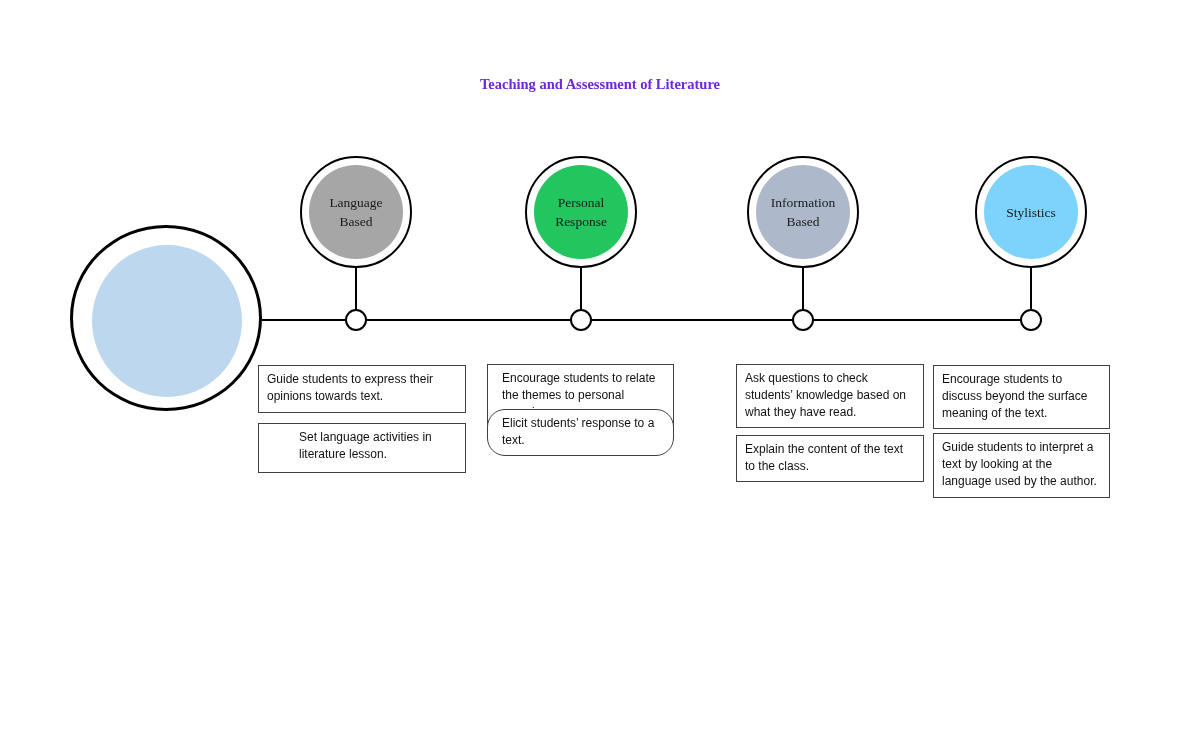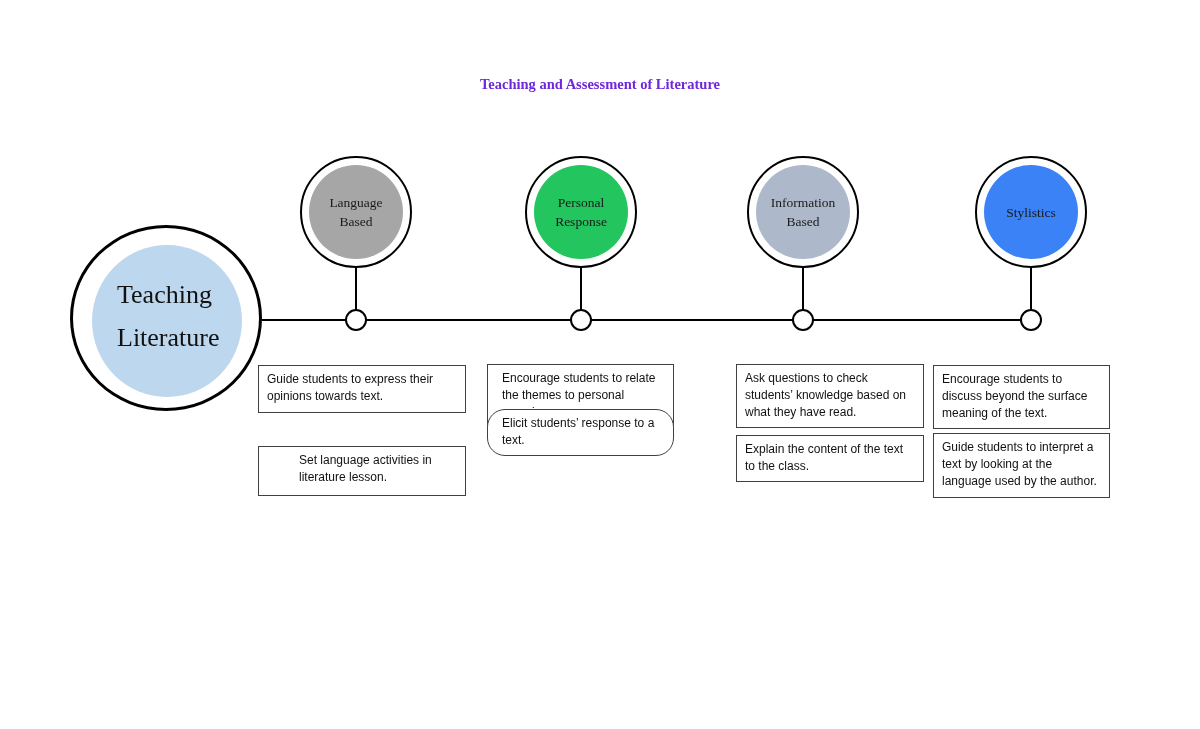--- a/index.html
+++ b/index.html
@@ -33,37 +33,36 @@
   
   .note{position:absolute;border:1.5px solid #404040;background:#fff;box-sizing:border-box;
         padding:5px 8px 6px 8px;font-size:12px;line-height:17px;color:#111;}
 
   
   .b0 .circ-outer{left:300px;} .b0 .circ-inner{left:309px;} .b0 .vstub{left:355px;} .b0 .node{left:345px;}
   .b1 .circ-outer{left:525px;} .b1 .circ-inner{left:534px;} .b1 .vstub{left:580px;} .b1 .node{left:570px;}
   .b2 .circ-outer{left:747px;} .b2 .circ-inner{left:756px;} .b2 .vstub{left:802px;} .b2 .node{left:792px;}
   .b3 .circ-outer{left:975px;} .b3 .circ-inner{left:984px;} .b3 .vstub{left:1030px;} .b3 .node{left:1020px;}
 
-  .b0 .note{left:258px;width:208px;} .b0 .note-1{top:365px;min-height:48px;} .b0 .note-2{top:446px;min-height:50px;padding-left:40px;}
+  .b0 .note{left:258px;width:208px;} .b0 .note-1{top:365px;min-height:48px;} .b0 .note-2{top:423px;min-height:50px;padding-left:40px;}
   .b1 .note{left:487px;width:187px;padding-left:14px;} .b1 .note-1{top:364px;min-height:61px;} .b1 .note-2{top:409px;min-height:43px;border-radius:18px;}
   .b2 .note{left:736px;width:188px;} .b2 .note-1{top:364px;min-height:61px;} .b2 .note-2{top:435px;min-height:43px;}
   .b3 .note{left:933px;width:177px;} .b3 .note-1{top:365px;min-height:60px;} .b3 .note-2{top:433px;min-height:65px;}
 </style>
 </head>
 <body>
 
 <div class="page">
 
   <div class="title">Teaching and Assessment of Literature</div>
 
   <div class="hline"></div>
 
   <div class="root-outer"></div>
   <div class="root-inner" style="background-color: rgb(189, 215, 238);"></div>
-  <div class="root-label">Teaching Literature</div>
 
   <div class="branch b0">
     <div class="vstub"></div>
     <div class="node"></div>
     <div class="circ-outer"></div>
     <div class="circ-inner" style="background-color: rgb(166, 166, 166);">
       <div class="circ-label">Language Based</div>
     </div>
     <div class="note note-1">Guide students to express their opinions towards text.</div>
     <div class="note note-2">Set language activities in literature lesson.</div>
@@ -88,20 +87,20 @@
       <div class="circ-label">Information Based</div>
     </div>
     <div class="note note-1">Ask questions to check students’ knowledge based on what they have read.</div>
     <div class="note note-2">Explain the content of the text to the class.</div>
   </div>
 
   <div class="branch b3">
     <div class="vstub"></div>
     <div class="node"></div>
     <div class="circ-outer"></div>
-    <div class="circ-inner" style="background-color: #3b82f6; text-align: center;">
+    <div class="circ-inner" style="background-color: #7dd3fc; text-align: center;">
       <div class="circ-label">Stylistics</div>
     </div>
     <div class="note note-1">Encourage students to discuss beyond the surface meaning of the text.</div>
     <div class="note note-2">Guide students to interpret a text by looking at the language used by the author.</div>
   </div>
 
 </div>
 
 </body></html>

